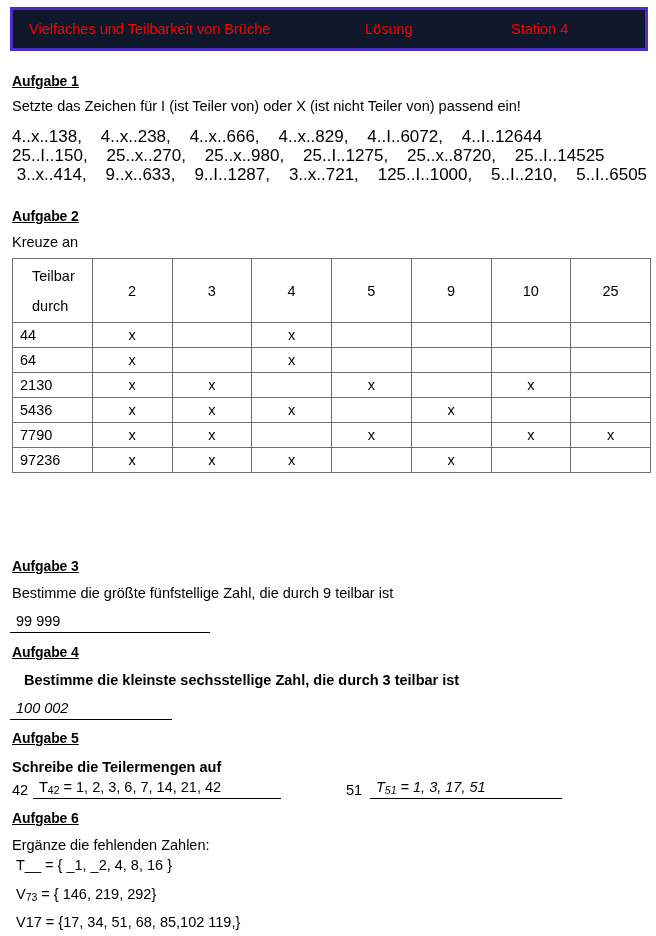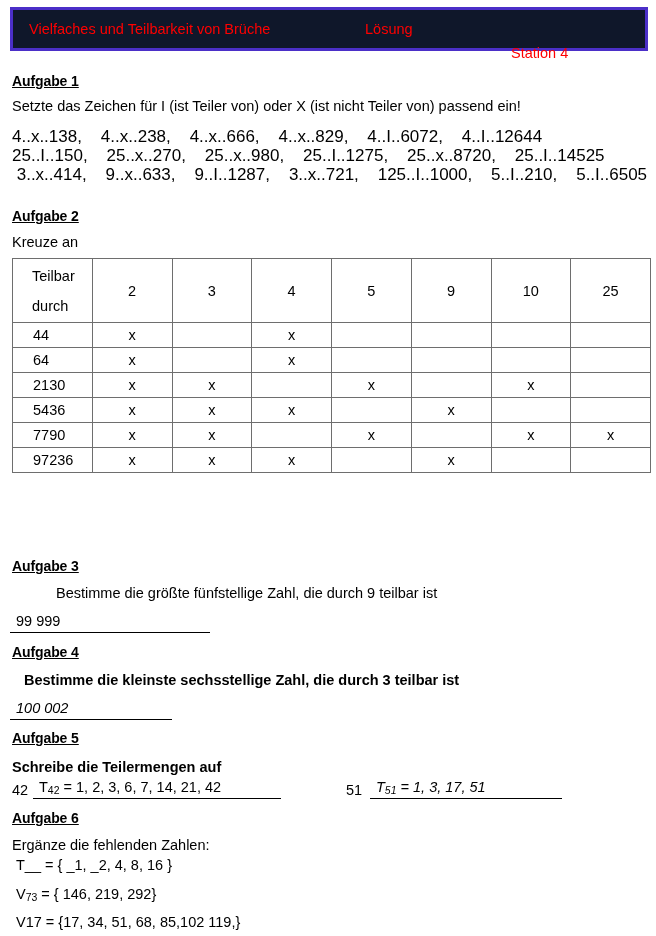--- a/index.html
+++ b/index.html
@@ -43,21 +43,21 @@
   .header-right {
     position: absolute;
     top: 50%;
     transform: translateY(-50%);
     color: #ff0000;
     font-size: 14.5px;
     white-space: nowrap;
   }
   .header-title { left: 16px; }
   .header-mid   { left: 352px; }
-  .header-right { left: 498px; margin-top: 24px; }
+  .header-right { left: 498px; }
 
   
   .blk {
     position: absolute;
     white-space: nowrap;
     font-size: 14.5px;
     line-height: 19px;
   }
   .task-head {
     font-weight: bold;
@@ -100,21 +100,21 @@
   .tbl td, .tbl th {
     border: 1px solid #6e6e6e;
     font-weight: normal;
     text-align: center;
     height: 25px;
     padding: 0;
     box-sizing: border-box;
   }
   .tbl .rowlabel {
     text-align: left;
-    padding-left: 20px;
+    padding-left: 7px;
     width: 78px;
   }
   .tbl .hdrcell {
     height: 64px;
     vertical-align: middle;
   }
   .tbl .hdrlabel {
     text-align: left;
     padding-left: 19px;
     vertical-align: middle;
@@ -225,21 +225,21 @@
         <td>x</td>
         <td></td>
         <td>x</td>
         <td></td>
         <td></td>
       </tr>
     </tbody>
   </table>
 
   <div class="blk task-head" style="left:12px; top:557px;">Aufgabe 3</div>
-  <div class="blk" style="left:12px; top:584px;margin-left:44px;">Bestimme die größte fünfstellige Zahl, die durch 9 teilbar ist</div>
+  <div class="blk" style="left:12px; top:584px;">Bestimme die größte fünfstellige Zahl, die durch 9 teilbar ist</div>
   <div class="answer" style="left:10px; top:613px; width:200px;">99 999</div>
 
   <div class="blk task-head" style="left:12px; top:643px;">Aufgabe 4</div>
   <div class="blk bold" style="left:24px; top:671px;">Bestimme die kleinste sechsstellige Zahl, die durch 3 teilbar ist</div>
   <div class="answer ital" style="left:10px; top:700px; width:162px;">100 002</div>
 
   <div class="blk task-head" style="left:12px; top:729px;">Aufgabe 5</div>
   <div class="blk bold" style="left:12px; top:758px;">Schreibe die Teilermengen auf</div>
 
   <div class="blk" style="left:12px; top:781px;">42</div>

